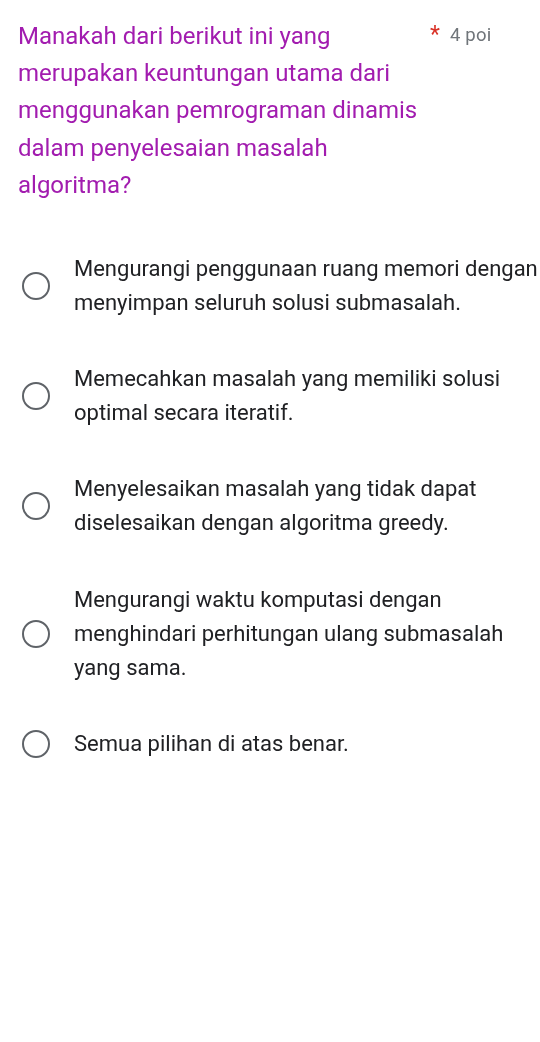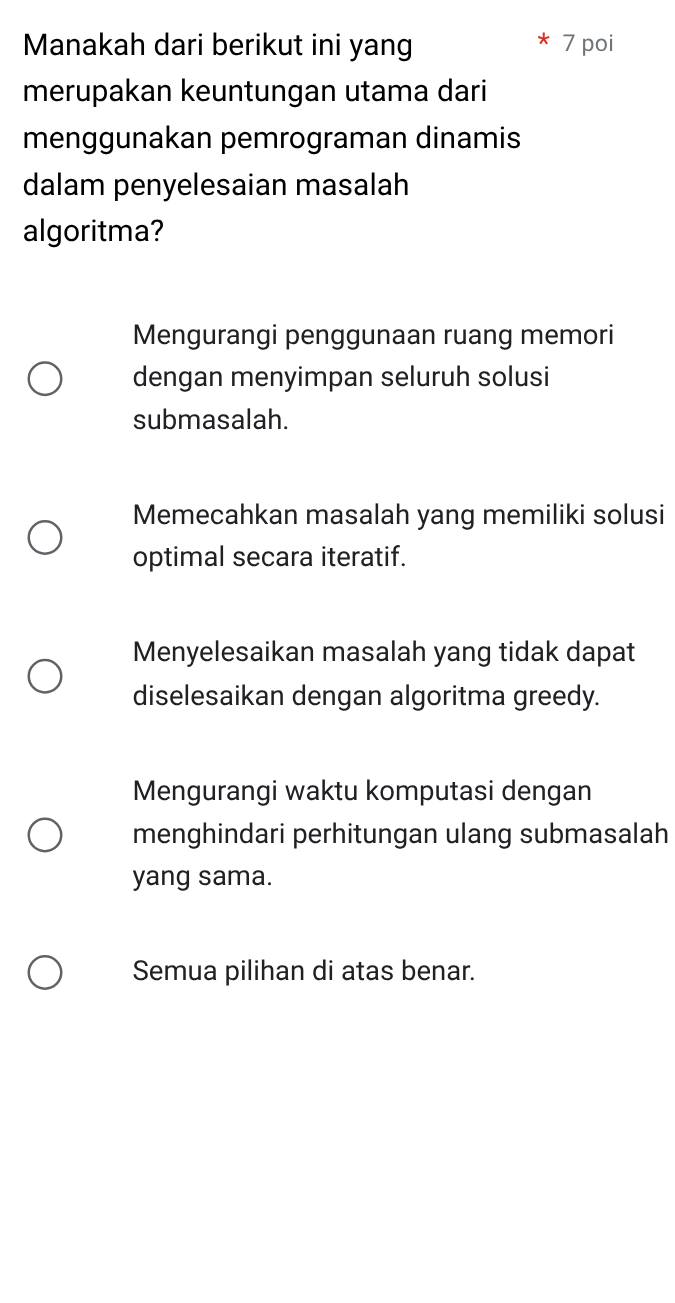--- a/index.html
+++ b/index.html
@@ -18,21 +18,21 @@
     }
     .question-header {
       display: flex;
       align-items: flex-start;
       gap: 8px;
       margin-bottom: 48px;
     }
     .question-text {
       font-size: 24px;
       line-height: 1.55;
-      color: #000000;
+      color: #a21caf;
       font-weight: 400;
       flex: 0 0 auto;
       max-width: 400px;
     }
     .required-asterisk {
       color: #d93025;
       font-size: 23px;
       line-height: 1.5;
       margin-left: 4px;
     }
@@ -61,30 +61,29 @@
       border: 2.5px solid #5f6368;
       border-radius: 50%;
       flex-shrink: 0;
       cursor: pointer;
     }
     .option-text {
       font-size: 22px;
       line-height: 1.55;
       color: #202124;
       font-weight: 400;
-      margin-left: 32px;
     }
   </style>
 </head>
 <body>
 
 <div class="question-header">
   <div class="question-text">Manakah dari berikut ini yang merupakan keuntungan utama dari menggunakan pemrograman dinamis dalam penyelesaian masalah algoritma?</div>
   <span class="required-asterisk">*</span>
-  <span class="points-label">7 poi</span>
+  <span class="points-label">4 poi</span>
 </div>
 
 <div class="options-container">
   <div class="option-row">
     <div class="radio-circle"></div>
     <div class="option-text">Mengurangi penggunaan ruang memori dengan menyimpan seluruh solusi submasalah.</div>
   </div>
   <div class="option-row">
     <div class="radio-circle"></div>
     <div class="option-text">Memecahkan masalah yang memiliki solusi optimal secara iteratif.</div>

